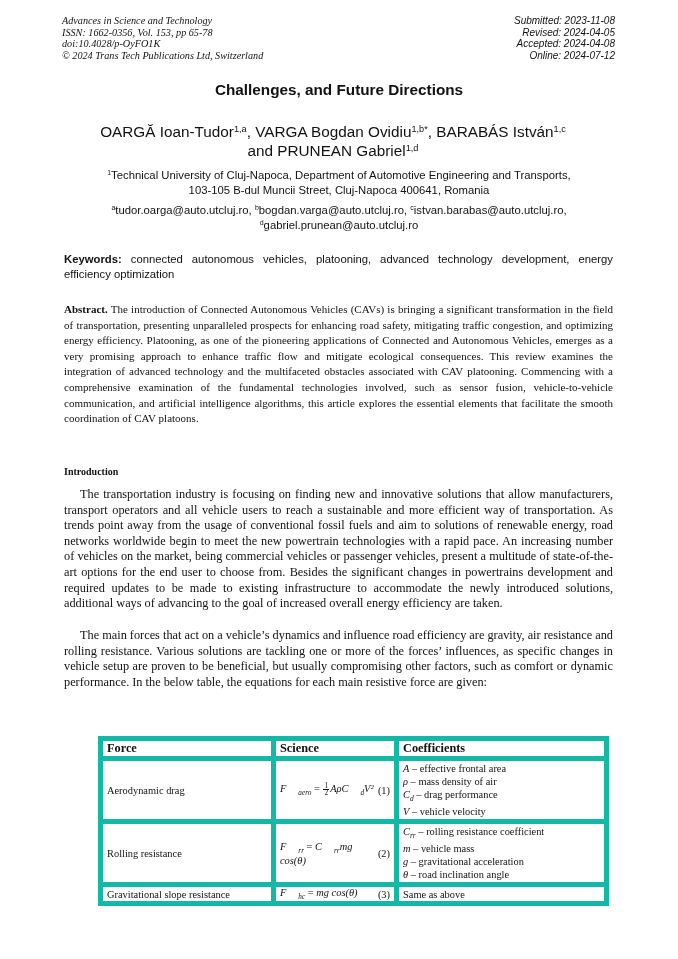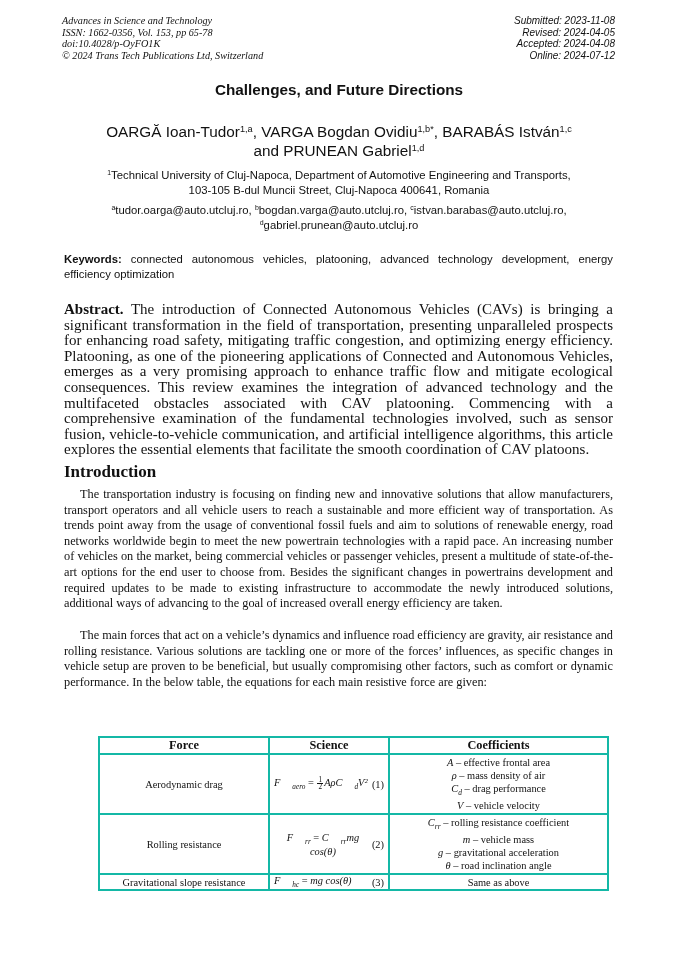--- a/index.html
+++ b/index.html
@@ -3,41 +3,41 @@
 <meta charset="utf-8">
 <style>
   html, body { margin: 0; padding: 0; background: #ffffff; }
   body { width: 678px; height: 959px; position: relative; overflow: hidden; color: #111; }
   .page { position: absolute; left: 0; top: 0; width: 678px; height: 959px; }
 
   .hdr-left { position: absolute; left: 62px; top: 15px; font-family: "Liberation Serif", serif; font-style: italic; font-size: 10.2px; line-height: 11.6px; }
   .hdr-right { position: absolute; right: 63px; top: 15px; text-align: right; font-family: Liberation Sans, sans-serif; font-style: italic; font-size: 10px; line-height: 11.6px; }
 
   .title { position: absolute; left: 60px; width: 558px; top: 80px; text-align: center; font-family: "Liberation Sans", sans-serif; font-weight: bold; font-size: 15.3px; line-height: 19px; }
-  .authors { position: absolute; left: 60px; width: 558px; top: 122px; text-align: center; font-family: "Liberation Sans", sans-serif; font-size: 15.3px; line-height: 19px; }
+  .authors { position: absolute; left: 54px; width: 558px; top: 122px; text-align: center; font-family: "Liberation Sans", sans-serif; font-size: 15.3px; line-height: 19px; }
   .authors sup, .aff sup, .emails sup { font-size: 0.6em; vertical-align: 0.55em; line-height: 0; }
   .aff { position: absolute; left: 60px; width: 558px; top: 168px; text-align: center; font-family: "Liberation Sans", sans-serif; font-size: 11.3px; line-height: 15px; }
   .emails { position: absolute; left: 60px; width: 558px; top: 203px; text-align: center; font-family: "Liberation Sans", sans-serif; font-size: 11.3px; line-height: 15px; }
   .emails sup { font-size: 0.62em; }
 
   .keywords { position: absolute; left: 64px; width: 549px; top: 252px; font-family: "Liberation Sans", sans-serif; font-size: 11.3px; line-height: 15px; text-align: justify; }
   .keywords b { font-weight: bold; }
 
-  .abstract { position: absolute; left: 64px; width: 549px; top: 302px; font-family: "Liberation Serif", serif; font-size: 15px; line-height: 15.6px; text-align: justify; }
+  .abstract { position: absolute; left: 64px; width: 549px; top: 302px; font-family: "Liberation Serif", serif; font-size: 11px; line-height: 15.6px; text-align: justify; }
   .abstract b { font-weight: bold; }
 
-  .intro-h { position: absolute; left: 64px; top: 464px; font-family: "Liberation Serif", serif; font-weight: bold; font-size: 17px; line-height: 15px; }
+  .intro-h { position: absolute; left: 64px; top: 464px; font-family: "Liberation Serif", serif; font-weight: bold; font-size: 10px; line-height: 15px; }
   .para1 { position: absolute; left: 64px; width: 549px; top: 487px; font-family: "Liberation Serif", serif; font-size: 12.3px; line-height: 15.6px; text-align: justify; text-indent: 16px; }
   .para2 { position: absolute; left: 64px; width: 549px; top: 628px; font-family: "Liberation Serif", serif; font-size: 12.3px; line-height: 15.6px; text-align: justify; text-indent: 16px; }
 
   .caption { position: absolute; left: 60px; width: 558px; top: 713px; text-align: center; font-family: "Liberation Serif", serif; font-size: 12.3px; line-height: 15px; }
   .caption b { font-weight: bold; }
 
   table.forces { position: absolute; left: 98px; top: 736px; width: 511px; border-collapse: collapse; font-family: "Liberation Serif", serif; font-size: 10.4px; }
-  table.forces th, table.forces td { border: 2px solid #14b8a6; padding: 0 4px; vertical-align: middle; text-align: center; }
+  table.forces th, table.forces td { border: 5px solid #14b8a6; padding: 0 4px; vertical-align: middle; text-align: left; }
   table.forces th { font-size: 12.3px; font-weight: bold; height: 15px; line-height: 15px; }
   table.forces td.coef { line-height: 13px; padding-top: 1px; padding-bottom: 1px; }
   table.forces .col1 { width: 160px; }
   table.forces .col2 { width: 110px; }
   .eq { display: flex; justify-content: space-between; align-items: center; font-family: "Liberation Serif", serif; }
   .eq i { font-style: italic; }
   .eq sub { font-size: 0.7em; margin-left: 12px; }
   .frac { display: inline-flex; flex-direction: column; align-items: center; font-size: 0.7em; line-height: 0.9em; vertical-align: middle; margin: 0 1px; }
   .frac .num { border-bottom: 1px solid #111; padding: 0 1px; }
   .coef-line i { font-style: italic; }

